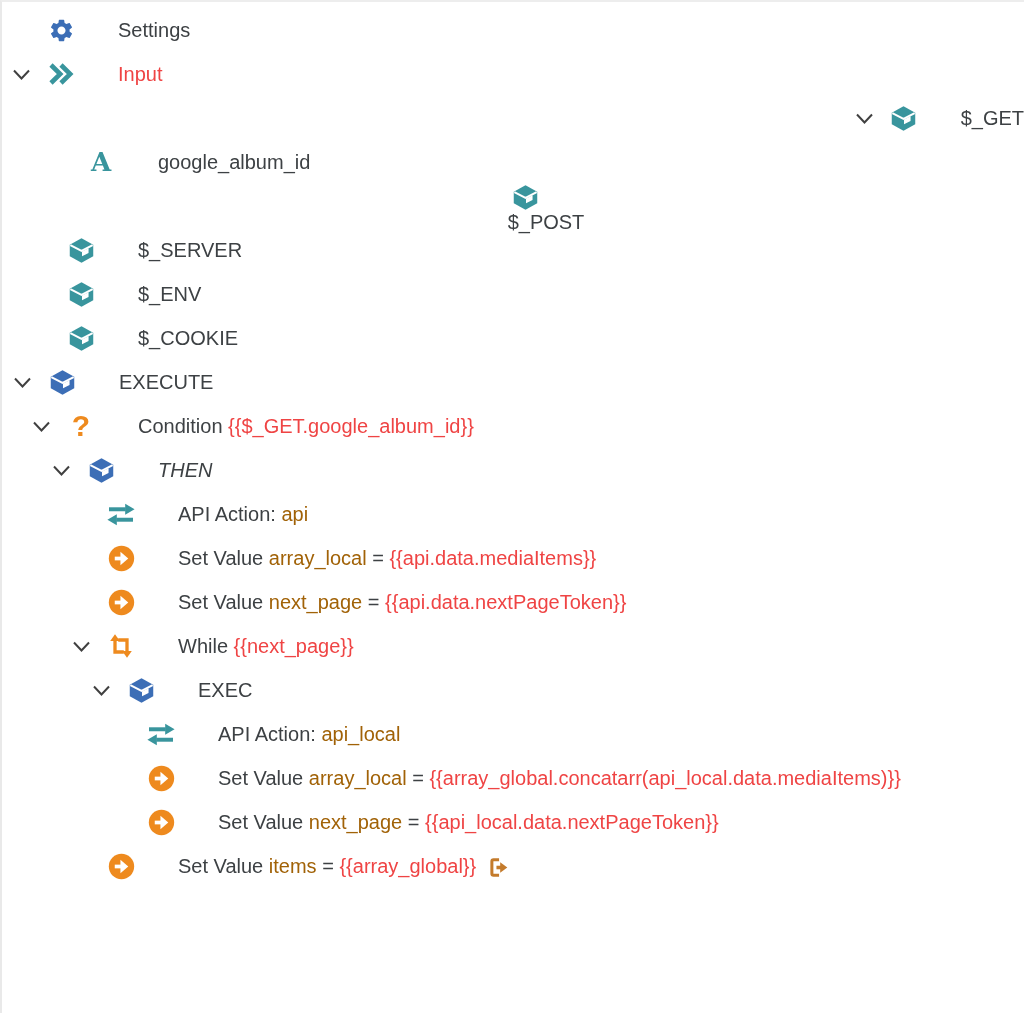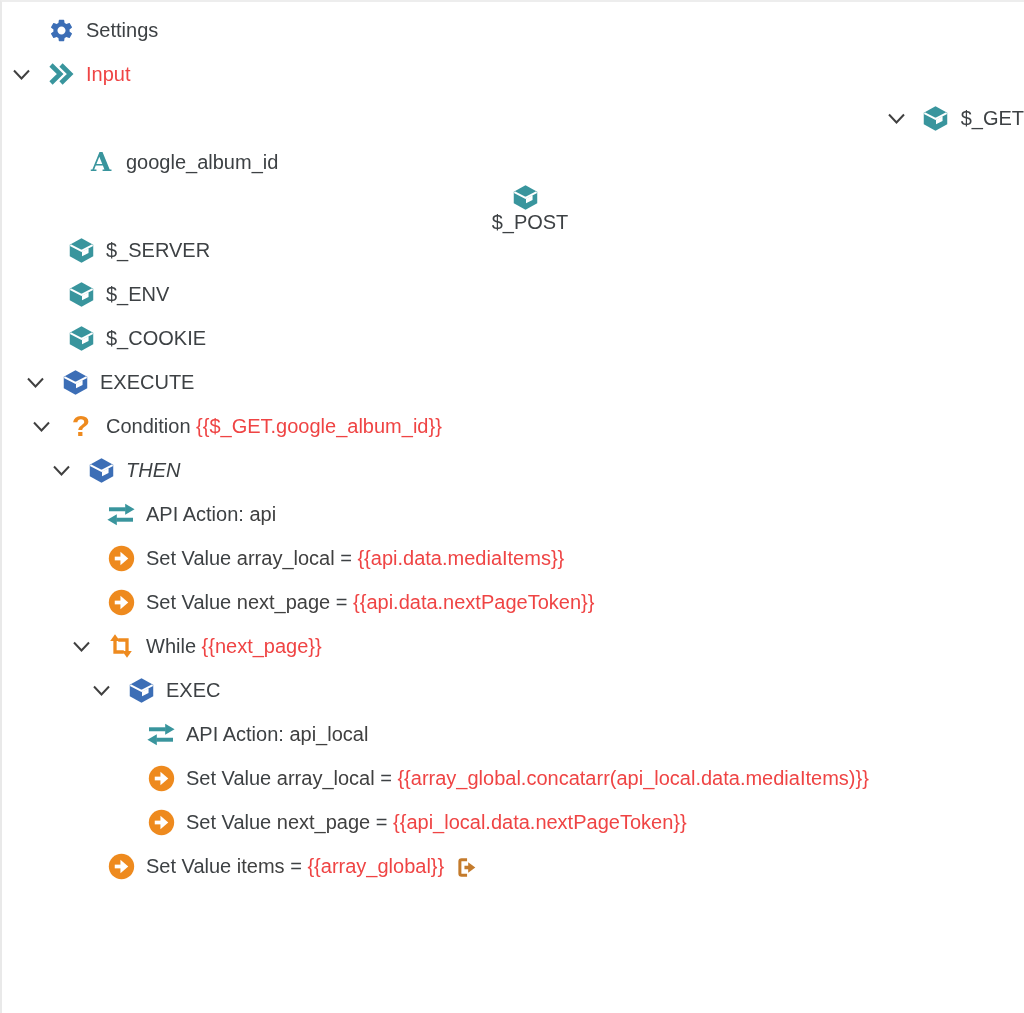--- a/index.html
+++ b/index.html
@@ -12,23 +12,23 @@
     border-left:2px solid #e9e9e9;border-top:2px solid #ededed;
     padding-top:6px;background:#ffffff;
   }
   .row{
     height:44px;display:flex;align-items:center;
     font-size:20px;color:#3d4144;white-space:pre;cursor:default;
   }
   .chev{width:34px;flex:none;display:flex;align-items:center;justify-content:flex-start;}
   .icon{width:30px;flex:none;display:flex;align-items:center;justify-content:center;margin-right:10px;}
   .trail{width:auto;margin:2px 0 0 9px;}
-  .label{display:flex;align-items:center;}
+  .label{display:flex;align-items:center;margin-left:32px;}
   .seg-text{color:#3d4144;}
-  .seg-name{color:#404040;}
+  .seg-name{color:#a16207;}
   .seg-expr{color:#ef4444;}
   .glyph-a{font-family:"DejaVu Serif",serif;font-weight:700;font-size:26px;line-height:1;}
   .glyph-q{font-family:"Liberation Sans",sans-serif;font-weight:700;font-size:30px;line-height:1;}
 </style>
 </head>
 <body>
 
 <div class="panel">
   <div id="tree">
       <div class="row" style="padding-left: 10px;"><span class="chev"></span><span class="icon"><svg width="27" height="27" viewBox="0 0 24 24">
@@ -61,21 +61,21 @@
       <div class="row" style="padding-left: 30px;"><span class="chev"></span><span class="icon"><svg width="29" height="27" viewBox="0 0 24 23">
             <path fill="#39959d" d="M12 1 L22 6.6 L22 16.4 L12 22 L2 16.4 L2 6.6 Z"></path>
             <path d="M2.5 7 L12 11.9 L21.5 7" fill="none" stroke="#ffffff" stroke-width="1.7"></path>
             <path fill="#ffffff" d="M12.4 12.4 L18 9.5 L18 13.6 L12.4 16.5 Z"></path>
           </svg></span><span class="label"><span class="seg-text">$_ENV</span></span></div>
       <div class="row" style="padding-left: 30px;"><span class="chev"></span><span class="icon"><svg width="29" height="27" viewBox="0 0 24 23">
             <path fill="#39959d" d="M12 1 L22 6.6 L22 16.4 L12 22 L2 16.4 L2 6.6 Z"></path>
             <path d="M2.5 7 L12 11.9 L21.5 7" fill="none" stroke="#ffffff" stroke-width="1.7"></path>
             <path fill="#ffffff" d="M12.4 12.4 L18 9.5 L18 13.6 L12.4 16.5 Z"></path>
           </svg></span><span class="label"><span class="seg-text">$_COOKIE</span></span></div>
-      <div class="row" style="padding-left: 24px;"><span class="chev"><svg width="19" height="15" viewBox="0 0 19 15">
+      <div class="row" style="padding-left: 11px;"><span class="chev"><svg width="19" height="15" viewBox="0 0 19 15">
             <polyline points="2,3.5 9.5,11.5 17,3.5" fill="none" stroke="#404040" stroke-width="2"></polyline>
           </svg></span><span class="icon"><svg width="29" height="27" viewBox="0 0 24 23">
             <path fill="#3c6eb6" d="M12 1 L22 6.6 L22 16.4 L12 22 L2 16.4 L2 6.6 Z"></path>
             <path d="M2.5 7 L12 11.9 L21.5 7" fill="none" stroke="#ffffff" stroke-width="1.7"></path>
             <path fill="#ffffff" d="M12.4 12.4 L18 9.5 L18 13.6 L12.4 16.5 Z"></path>
           </svg></span><span class="label"><span class="seg-text">EXECUTE</span></span></div>
       <div class="row" style="padding-left: 30px;"><span class="chev"><svg width="19" height="15" viewBox="0 0 19 15">
             <polyline points="2,3.5 9.5,11.5 17,3.5" fill="none" stroke="#404040" stroke-width="2"></polyline>
           </svg></span><span class="icon"><span class="glyph-q" style="color:#ee8a1e">?</span></span><span class="label"><span class="seg-text">Condition </span><span class="seg-expr">{{$_GET.google_album_id}}</span></span></div>
       <div class="row" style="padding-left: 50px; font-style: italic;"><span class="chev"><svg width="19" height="15" viewBox="0 0 19 15">

